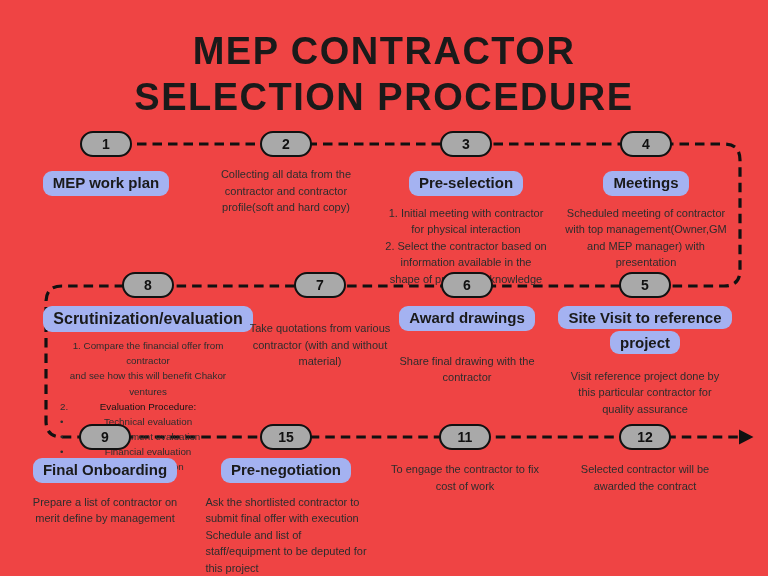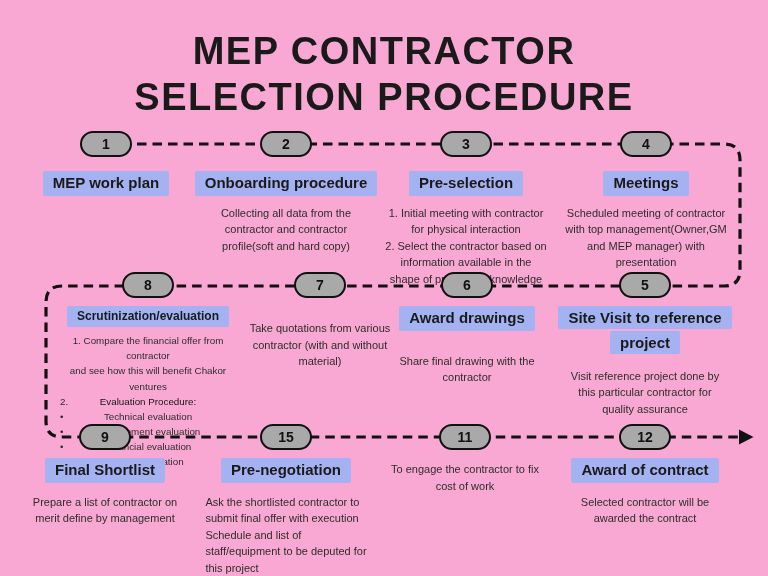--- a/index.html
+++ b/index.html
@@ -3,21 +3,21 @@
 <meta charset="utf-8">
 <style>
   :root{
     --highlight:#a4b2f1;
     --pill:#a9a9a9;
     --ink:#1a1a1a;
     --desc:#2d2d2d;
   }
   html,body{margin:0;padding:0;}
   body{font-family:"Liberation Sans","DejaVu Sans",sans-serif;background:#ffffff;}
-  .canvas{position:relative;width:768px;height:576px;background:#f9a8d4;overflow:hidden;}
+  .canvas{position:relative;width:768px;height:576px;background:#ef4444;overflow:hidden;}
 
   .title{
     position:absolute;top:28px;left:0;width:768px;
     text-align:center;font-size:38px;font-weight:800;line-height:1.22;
     letter-spacing:1.5px;color:var(--ink);white-space:pre-line;
   }
 
   .connector{position:absolute;top:0;left:0;}
 
   .step{position:absolute;width:220px;display:flex;flex-direction:column;align-items:center;}
@@ -29,25 +29,25 @@
     width:52px;height:26px;border-radius:14px;
     background:var(--pill);border:2.5px solid #111;
     display:flex;align-items:center;justify-content:center;
     font-size:14px;font-weight:700;color:#111;box-sizing:border-box;
   }
 
   .label{
     margin-top:14px;display:inline-block;
     background:var(--highlight);color:var(--ink);
     font-weight:800;font-size:15px;line-height:1.25;
-    padding:3px 10px;border-radius:2px;text-align:center;
+    padding:3px 10px;border-radius:9px;text-align:center;
     -webkit-box-decoration-break:clone;box-decoration-break:clone;
   }
   .r2 .label,.r3 .label{margin-top:8px;}
-  .label.lg{font-size:12px;text-align:center;}
+  .label.lg{font-size:16px;text-align:center;}
   .label.wrap{display:inline;max-width:178px;}
   .labelwrap{margin-top:8px;max-width:178px;text-align:center;line-height:1.55;}
   .labelwrap .label{margin-top:0;display:inline;}
 
   .desc{
     margin-top:9px;font-size:11px;line-height:1.5;color:var(--desc);
     text-align:center;white-space:pre-line;
   }
   .r3 .desc{margin-top:11px;}
   .desc.gap{margin-top:22px;}
@@ -77,21 +77,20 @@
     <div class="pill">
         <span>1</span>
       </div>
     <div class="label">MEP work plan</div>
   </div>
 
   <div class="step r1" style="left:176px">
     <div class="pill">
         <span>2</span>
       </div>
-    <div class="label">Onboarding procedure</div>
     <div class="desc">Collecting all data from the
 contractor and contractor
 profile(soft and hard copy)</div>
   </div>
 
   <div class="step r1" style="left:356px">
     <div class="pill">
         <span>3</span>
       </div>
     <div class="label">Pre-selection</div>
@@ -172,21 +171,21 @@
     </div>
     <div class="desc gap-sm">Visit reference project done by
 this particular contractor for
 quality assurance</div>
   </div>
 
   <div class="step r3" style="left:-5px">
     <div class="pill">
         <span>9</span>
       </div>
-    <div class="label">Final Shortlist</div>
+    <div class="label">Final Onboarding</div>
     <div class="desc">Prepare a list of contractor on
 merit define by management</div>
   </div>
 
   <div class="step r3" style="left:176px">
     <div class="pill">
         <span>15</span>
       </div>
     <div class="label">Pre-negotiation</div>
     <div class="desc left">Ask the shortlisted contractor to
@@ -201,18 +200,17 @@
         <span>11</span>
       </div>
     <div class="desc">To engage the contractor to fix
 cost of work</div>
   </div>
 
   <div class="step r3" style="left:535px">
     <div class="pill">
         <span>12</span>
       </div>
-    <div class="label">Award of contract</div>
     <div class="desc">Selected contractor will be
 awarded the contract</div>
   </div>
 
 </div>
 
 </body></html>

